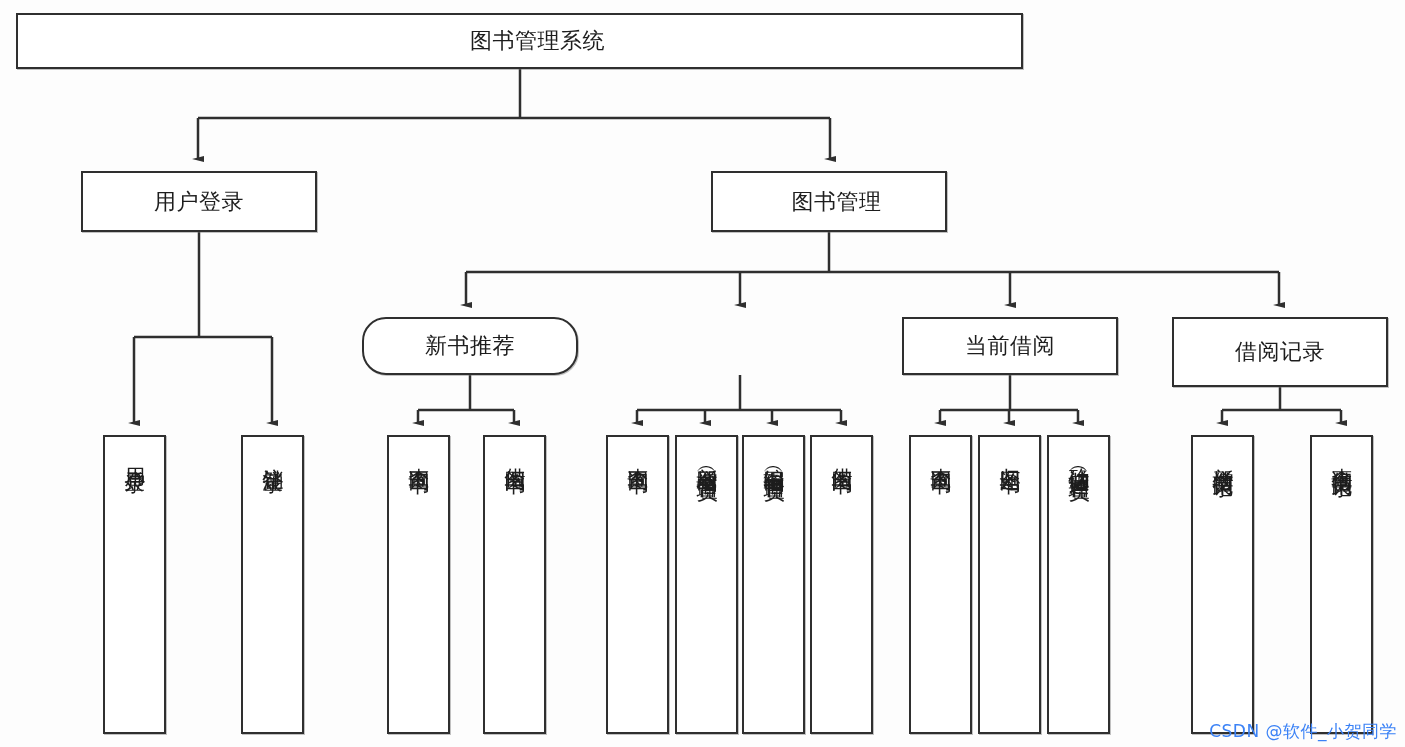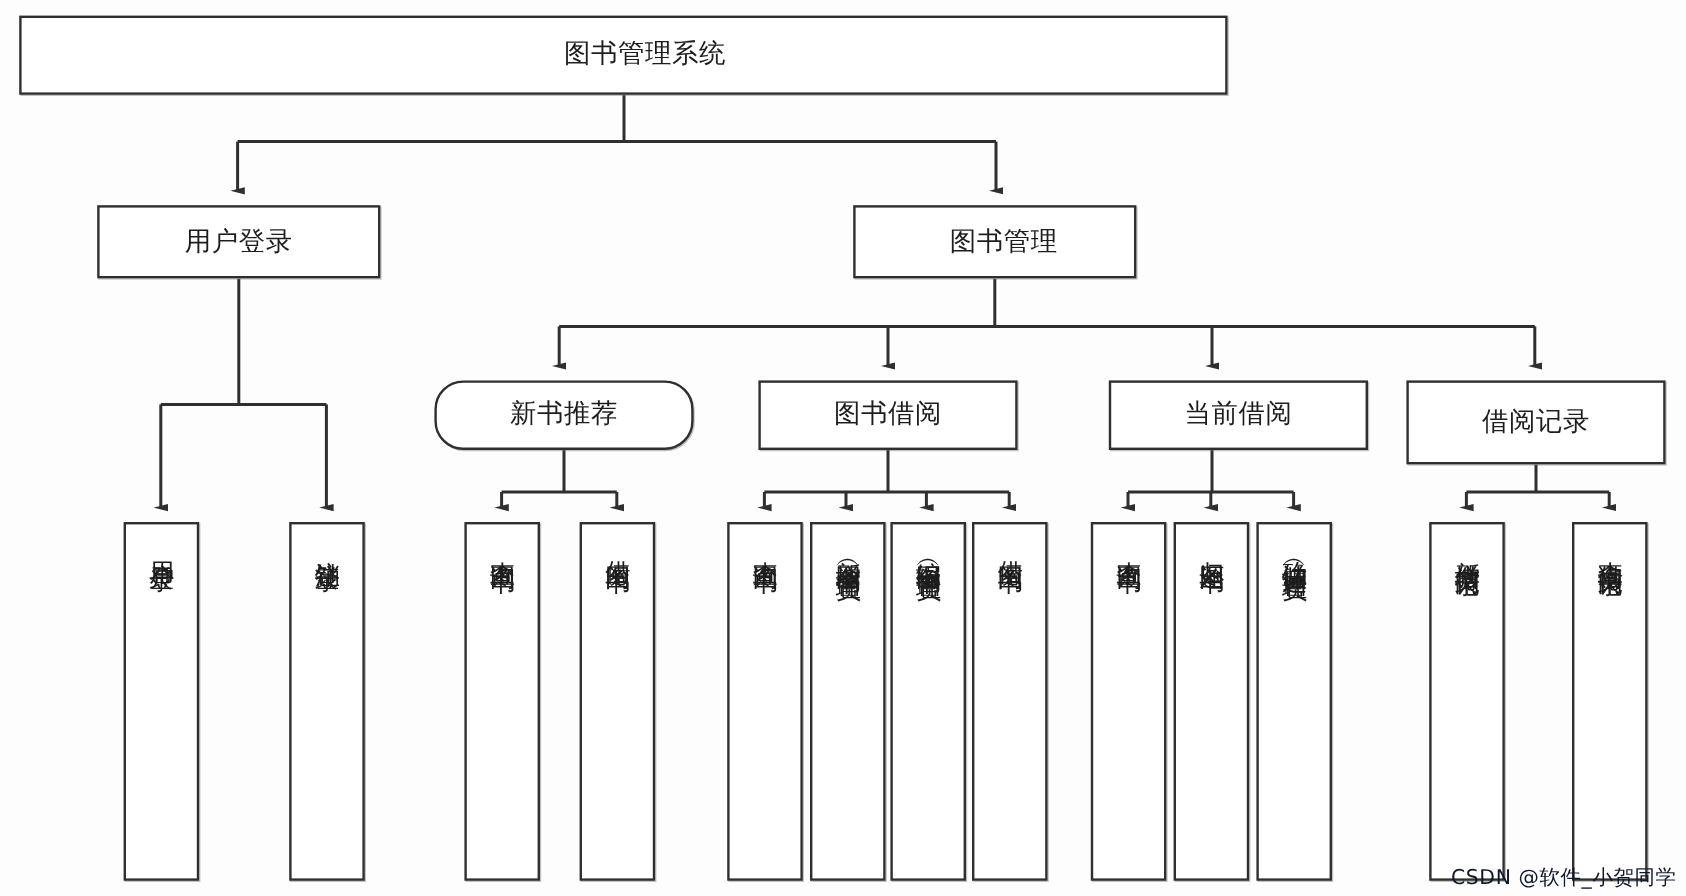--- a/index.html
+++ b/index.html
@@ -52,21 +52,21 @@
     line-height: 1.18;
     letter-spacing: 2px;
     white-space: normal;
     text-align: left;
   }
   .watermark {
     position: absolute;
     right: 8px;
     bottom: 4px;
     font-size: 17px;
-    color: #0f172a;
+    color: #3b82f6;
     letter-spacing: 0.5px;
     user-select: none;
     font-family: "DejaVu Sans", "Liberation Sans", sans-serif;
   }
 </style>
 </head>
 <body>
 
 <div id="canvas">
 
@@ -113,38 +113,35 @@
       <path d="M1009,410 L1009,423" marker-end="url(#arrow)"></path>
       <path d="M1078,410 L1078,423" marker-end="url(#arrow)"></path>
 
       <path d="M1280,375 L1280,410"></path>
       <path d="M1222,410 L1341,410"></path>
       <path d="M1222,410 L1222,423" marker-end="url(#arrow)"></path>
       <path d="M1341,410 L1341,423" marker-end="url(#arrow)"></path>
     </g>
   </svg>
 
-  <div class="node" style="left:16px; top:13px; width:1007px; height:66px;padding-left:36px;">
+  <div class="node" style="left:16px; top:13px; width:1007px; height:56px;padding-left:36px;">
     <span class="label">图书管理系统</span>
   </div>
 
   <div class="node" style="left:81px; top:171px; width:236px; height:61px;">
     <span class="label">用户登录</span>
   </div>
   <div class="node" style="left:711px; top:171px; width:236px; height:61px;padding-left:15px;">
     <span class="label">图书管理</span>
   </div>
 
   <div class="node" style="left:362px; top:317px; width:216px; height:58px;border-radius:24px;">
     <span class="label">新书推荐</span>
   </div>
-  <div class="node" style="left:632px; top:317px; width:216px; height:58px;">
-    <span class="label">图书借阅</span>
-  </div>
-  <div class="node" style="left:902px; top:317px; width:216px; height:58px;margin-left:22px;">
+  <div class="node" style="left:902px; top:317px; width:216px; height:58px;">
     <span class="label">当前借阅</span>
   </div>
   <div class="node" style="left:1172px; top:317px; width:216px; height:70px;">
     <span class="label">借阅记录</span>
   </div>
 
   <div class="node leaf" style="left:103px; top:435px; width:63px; height:299px;">
     <span class="label">用户登录</span>
   </div>
   <div class="node leaf" style="left:241px; top:435px; width:63px; height:299px;">

